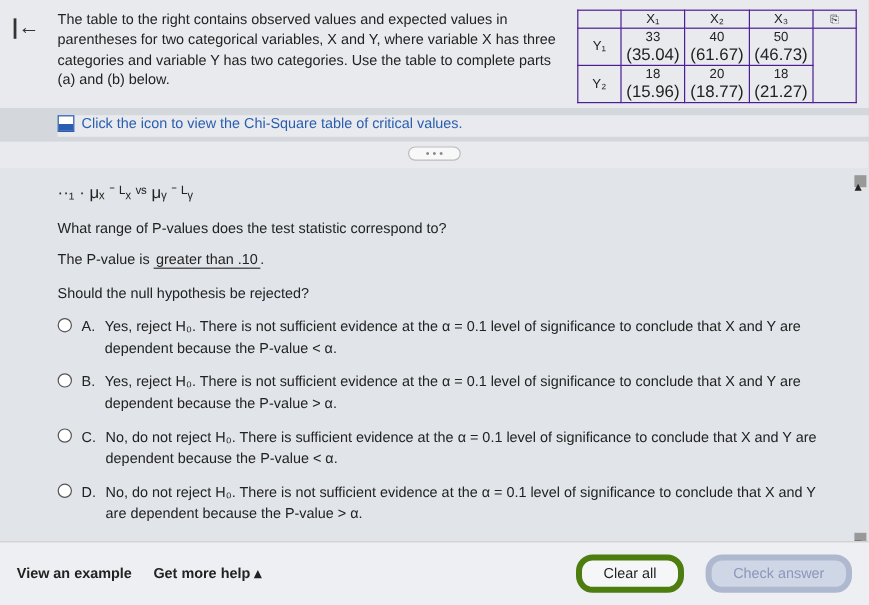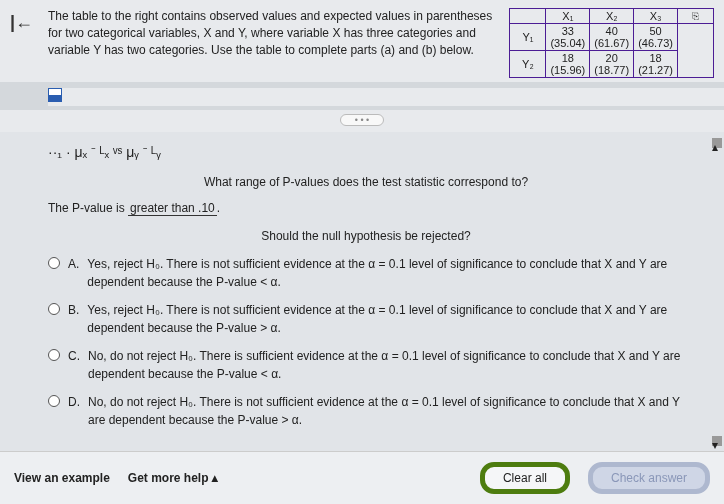--- a/index.html
+++ b/index.html
@@ -5,29 +5,29 @@
 * { box-sizing: border-box; margin: 0; padding: 0; }
 body { font-family: Arial, sans-serif; font-size: 12px; background: #d4d8dc; width: 724px; height: 504px; overflow: hidden; position: relative; color: #222; }
 .top-panel { background: #e8eaed; padding: 8px 10px 4px 10px; display: flex; gap: 8px; }
 .back-area { width: 30px; padding-top: 4px; }
 .back-icon { font-size: 18px; font-weight: bold; color: #333; cursor: pointer; }
 .desc-area { flex: 1; line-height: 1.4; }
 .table-area { }
 .data-table { border-collapse: collapse; font-size: 11px; }
 .data-table td, .data-table th { border: 1px solid #4c1d95; padding: 1px 4px; text-align: center; min-width: 36px; }
 .data-table .obs { display: block; }
-.data-table .exp { display: block; font-size: 11px; }
+.data-table .exp { display: block; font-size: 14px; }
 .chi-link { margin: 6px 0 4px 48px; display: flex; align-items: center; gap: 6px; background: #e8eaed; padding-bottom: 4px; }
 .table-icon { width: 14px; height: 14px; border: 1px solid #2a5db0; background: linear-gradient(#fff 50%, #2a5db0 50%); }
 .chi-text { color: #2a5db0; cursor: pointer; }
 .divider-wrap { background: #e8eaed; padding: 2px 0 6px 0; text-align: center; }
 .divider-pill { display: inline-block; border: 1px solid #bbb; border-radius: 12px; padding: 0 14px; font-size: 9px; color: #888; background: #f8f8f8; }
 .content { background: #e1e4e8; padding: 10px 40px 10px 48px; height: 320px; overflow-y: auto; position: relative; line-height: 1.5; }
 .hyp-line { font-size: 14px; margin-bottom: 10px; }
-.q-text { margin: 10px 0 8px 0; text-align: center; }
+.q-text { margin: 10px 0 8px 0; }
 .pval-line { margin-bottom: 10px; }
 .fill-in { border-bottom: 1px solid #333; padding: 0 2px; }
 .choices { margin-top: 6px; }
 .choice { display: flex; gap: 8px; margin: 10px 0; }
 .radio { width: 12px; height: 12px; border: 1px solid #555; border-radius: 50%; margin-top: 2px; flex-shrink: 0; background: #fff; cursor: pointer; }
 .choice-text { flex: 1; }
 .scroll-handle { position: absolute; right: 2px; top: 6px; width: 10px; height: 10px; background: #999; }
 .scroll-handle2 { position: absolute; right: 2px; bottom: 6px; width: 10px; height: 10px; background: #999; }
 .footer { position: absolute; bottom: 0; left: 0; right: 0; background: #edeff2; border-top: 1px solid #ccc; padding: 10px 14px; display: flex; align-items: center; gap: 18px; justify-content: space-between; }
 .footer-link { color: #222; font-weight: bold; cursor: pointer; }
@@ -84,20 +84,21 @@
               <span class="exp">(21.27)</span>
             </td>
       </tr>
     </tbody>
       </table>
   </div>
 </div>
 
 <div class="chi-link">
   <span class="table-icon"></span>
+  <span class="chi-text">Click the icon to view the Chi-Square table of critical values.</span>
 </div>
 
 <div class="divider-wrap">
   <span class="divider-pill">• • •</span>
 </div>
 
 <div class="content">
   <div class="scroll-handle">▴</div>
 
   <div class="hyp-line">··₁ · μₓ ⁻ ᴸₓ ᵛˢ μᵧ ⁻ ᴸᵧ</div>

